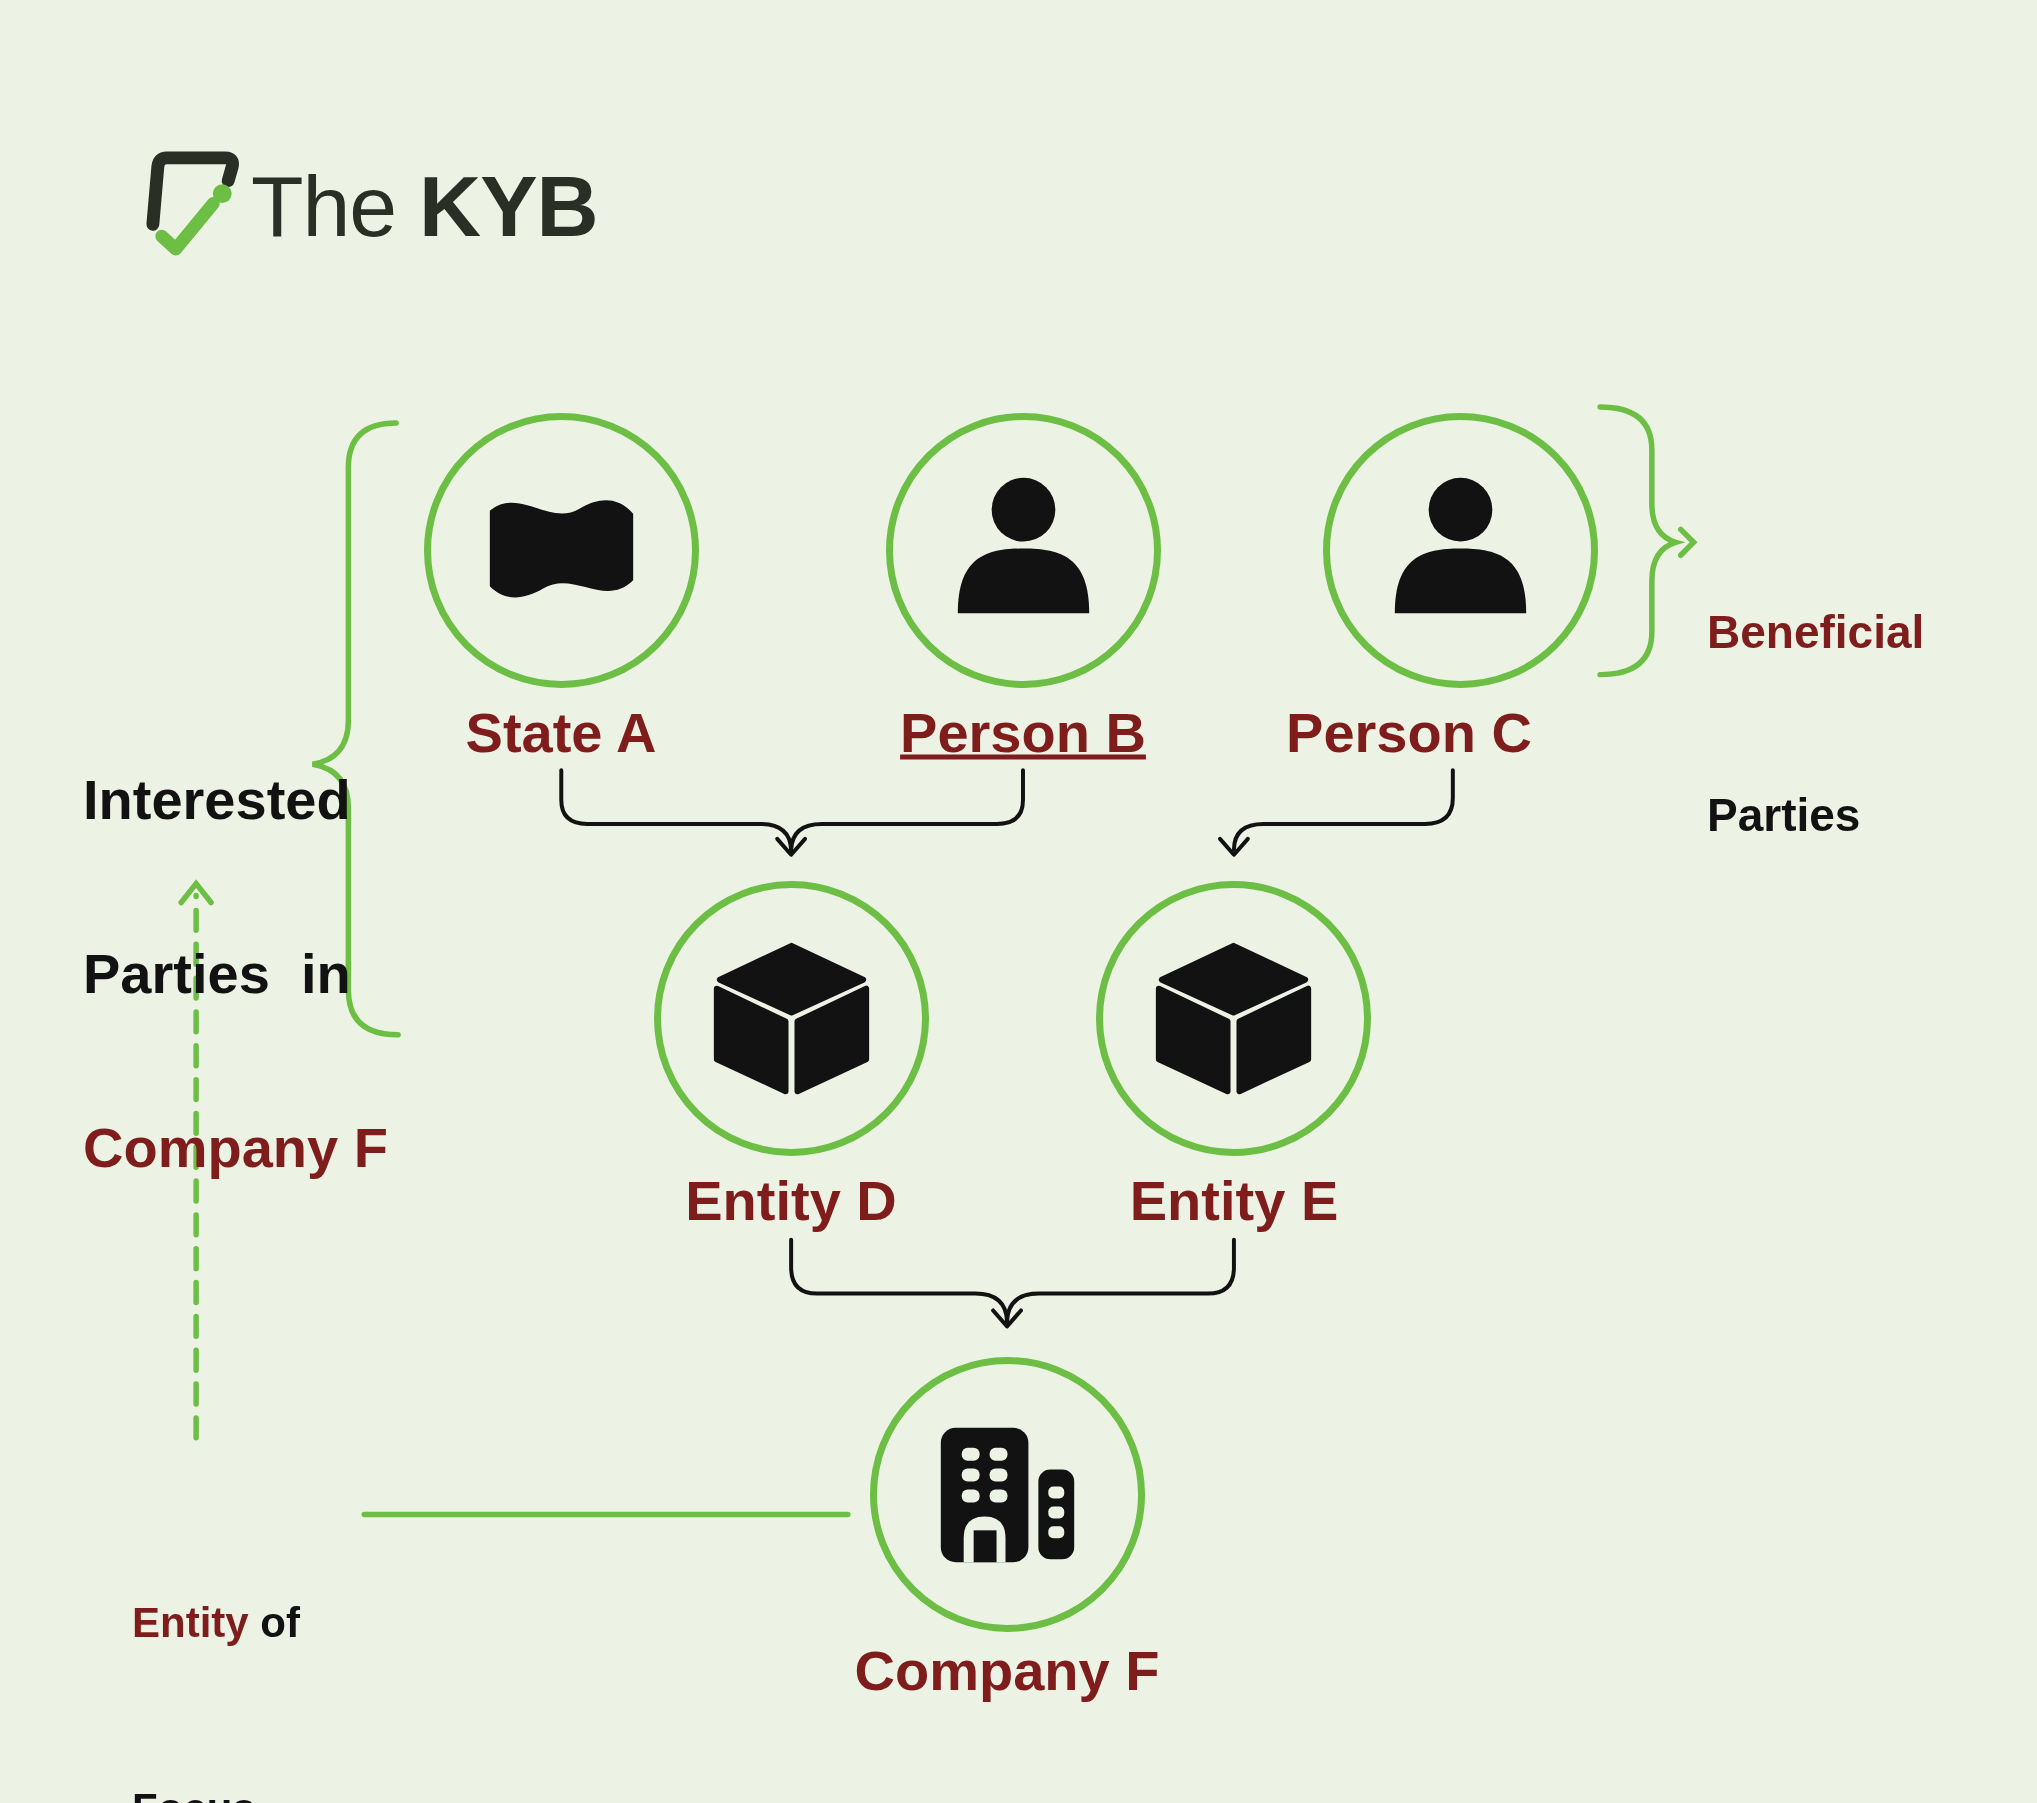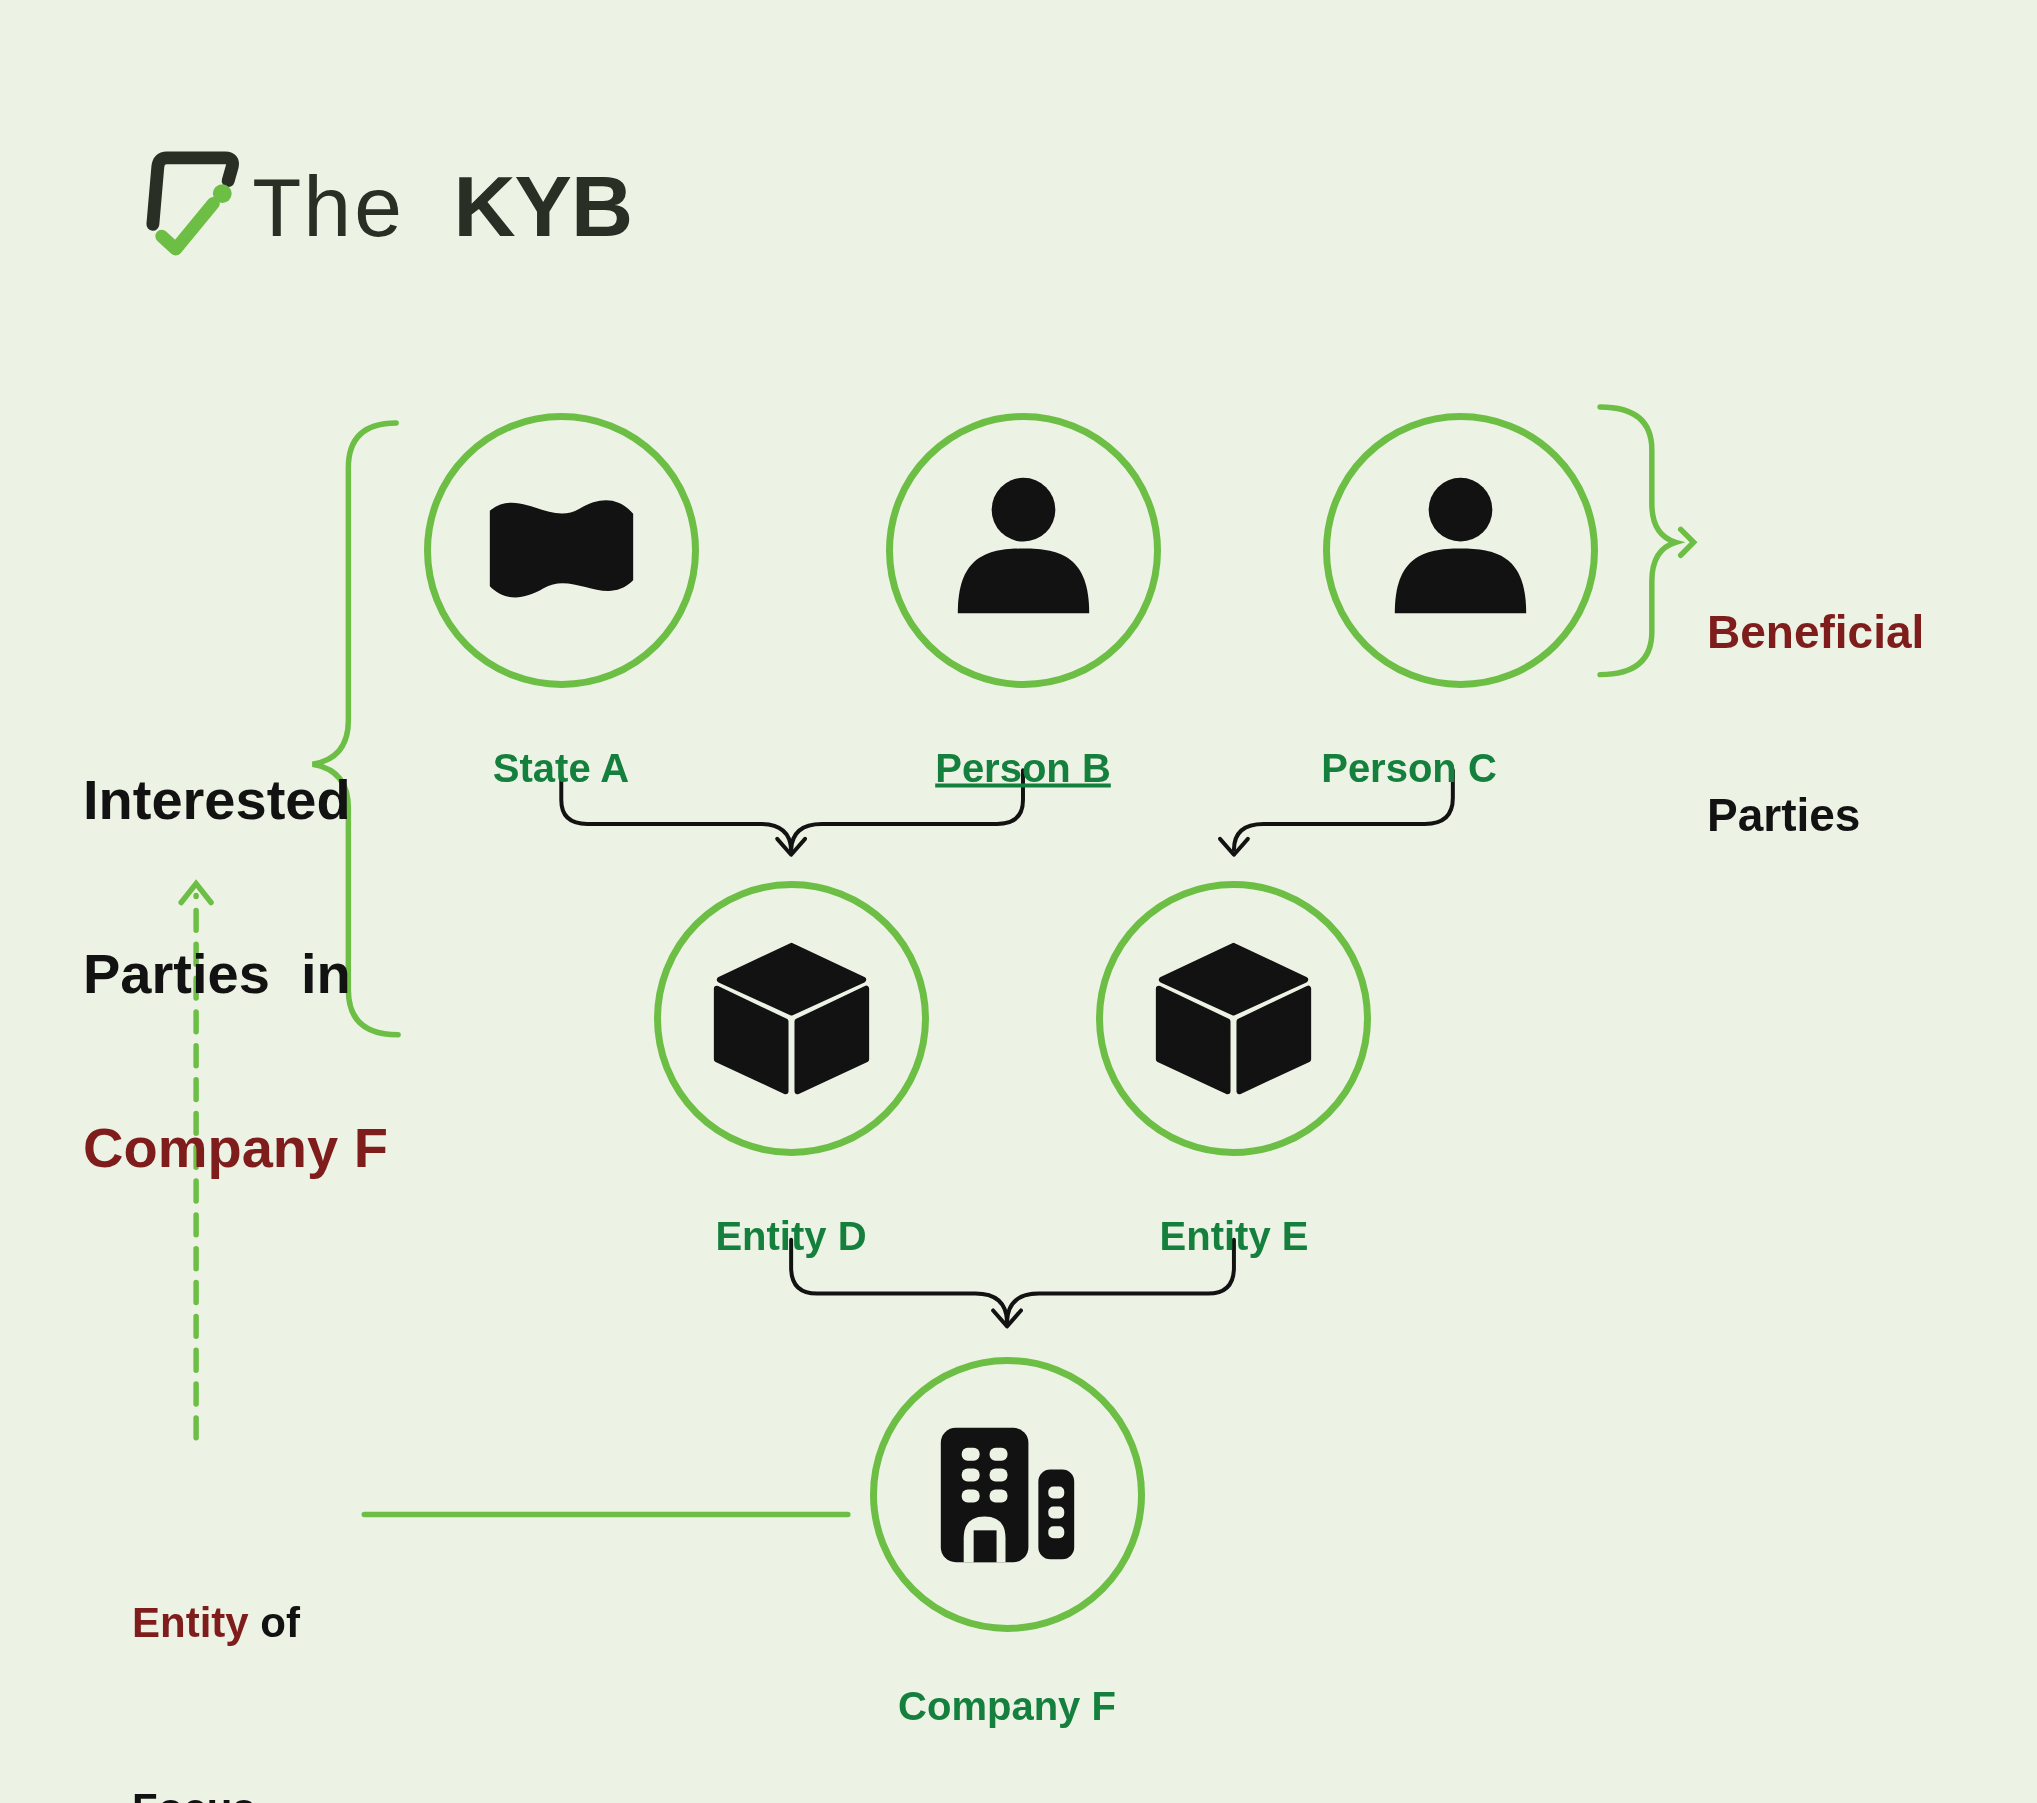--- a/index.html
+++ b/index.html
@@ -3,25 +3,25 @@
 <meta charset="utf-8">
 <style>
   html,body{margin:0;padding:0;background:#EDF3E4;}
   #canvas{
     position:relative;width:2038px;height:1804px;background:#EDF3E4;overflow:hidden;
     font-family:"Liberation Sans", sans-serif;color:#121212;
   }
   .overlay{position:absolute;left:0;top:0;}
   
   .wordmark{position:absolute;left:251px;top:163px;font-size:86px;line-height:1;color:#2A2F25;letter-spacing:-1px;white-space:pre;}
-  .wordmark .light{font-weight:300;font-family:Liberation Mono, monospace;}
+  .wordmark .light{font-weight:300;}
   .wordmark .heavy{font-weight:800;}
   
   .node{position:absolute;width:275px;height:275px;box-sizing:border-box;border:7px solid #6CBE45;border-radius:50%;display:flex;align-items:center;justify-content:center;}
-  .node-label{position:absolute;transform:translate(-50%,-50%);font-size:40px;font-weight:600;color:#15803d;white-space:pre;margin-top:36px;}
+  .node-label{position:absolute;transform:translate(-50%,-50%);font-size:56px;font-weight:600;color:#7f1d1d;white-space:pre;}
   
   .ann{position:absolute;font-weight:600;white-space:pre;}
   .ann .line{display:block;}
   .green{color:#7f1d1d;}
   .ink{color:#121212;}
   #interested{left:83px;top:655px;font-size:56px;line-height:58px;}
   #beneficial{left:1707px;top:480px;font-size:46px;line-height:61px;}
   #focus{left:132px;top:1468px;font-size:42px;line-height:62px;}
 </style>
 </head>

